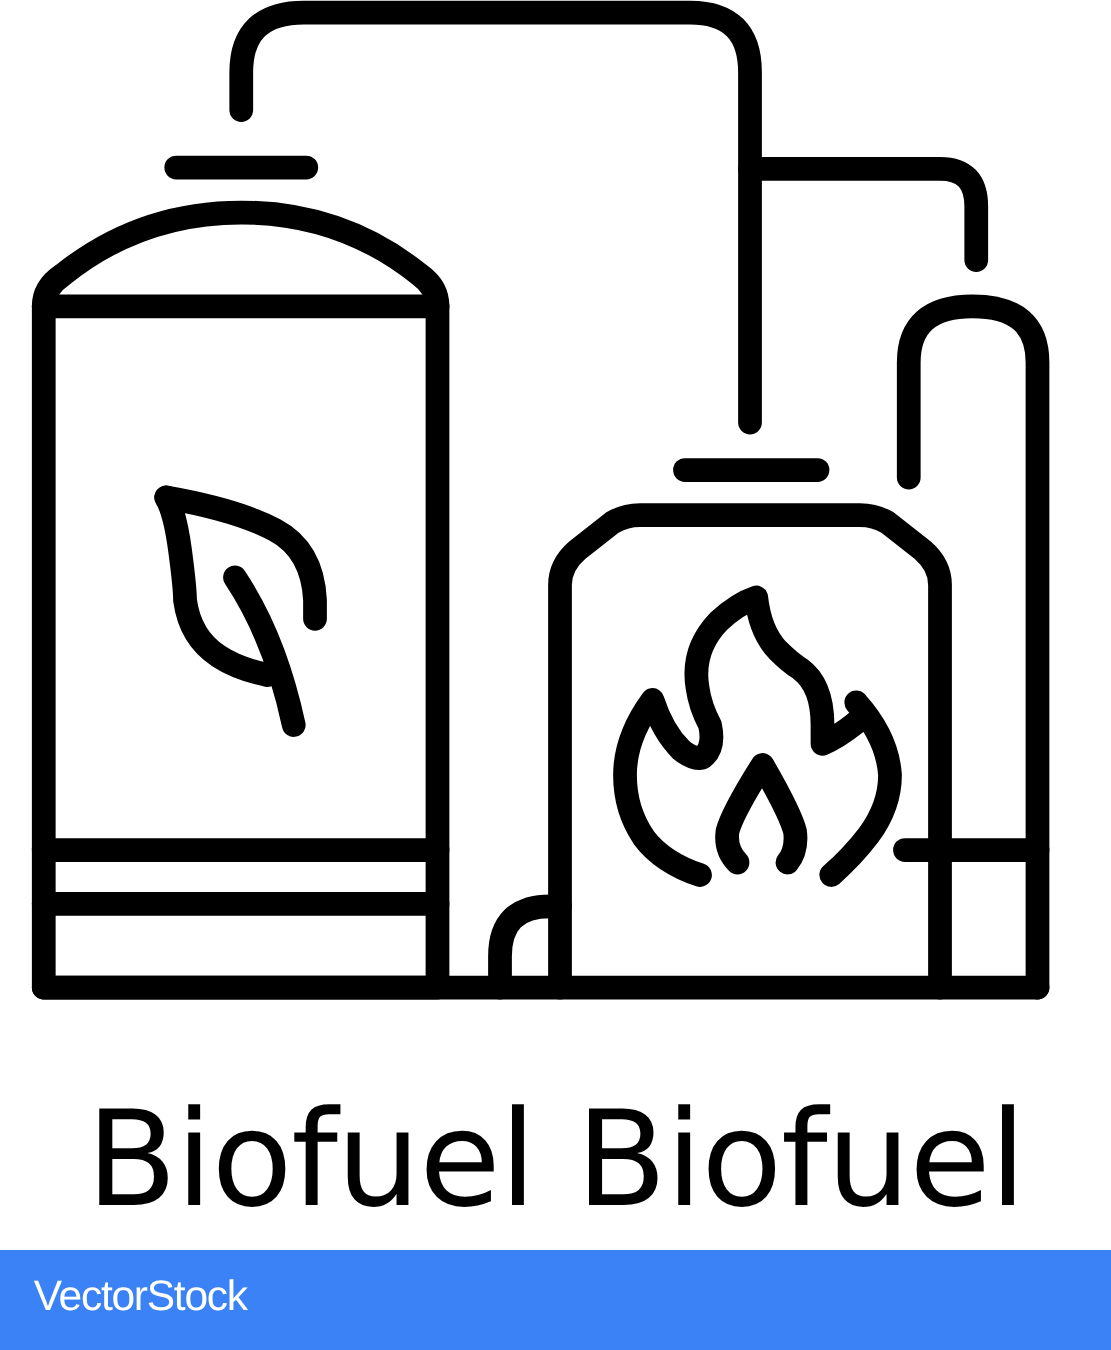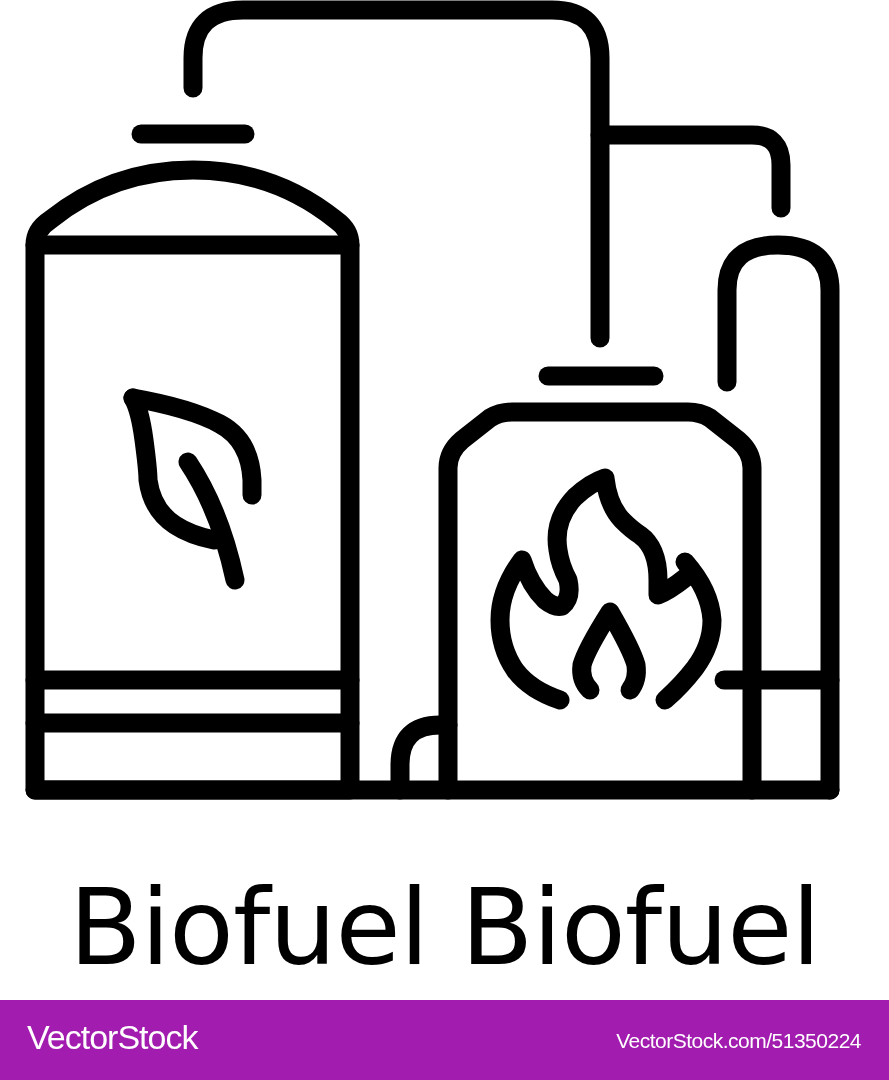--- a/index.html
+++ b/index.html
@@ -11,21 +11,21 @@
     #illustration { position: absolute; left: 0; top: 0; width: 889px; height: 860px; }
     #caption {
       position: absolute; left: 0; top: 862px; width: 889px; height: 130px;
       display: flex; align-items: center; justify-content: center;
       font-family: "DejaVu Sans", sans-serif; font-size: 106px;
       color: #000; letter-spacing: -1px; white-space: nowrap;
       font-weight: 400;
     }
     #footer {
       position: absolute; left: 0; top: 1000px; width: 889px; height: 80px;
-      background: #a21caf; color: #ffffff;
+      background: #3b82f6; color: #ffffff;
       font-family: "Liberation Sans", sans-serif;
     }
     #footer .brand {
       position: absolute; left: 27px; top: 18px; font-size: 34px; letter-spacing: -1px;
     }
     #footer .link {
       position: absolute; right: 28px; top: 29px; font-size: 21px; letter-spacing: -0.5px;
     }
   </style>
 </head>
@@ -68,14 +68,13 @@
     <line x1="724" y1="680" x2="830" y2="680"></line>
 
     <line x1="35" y1="790" x2="830" y2="790"></line>
   </g>
 </svg>
 
 <div id="caption">Biofuel Biofuel</div>
 
 <div id="footer">
   <span class="brand">VectorStock</span>
-  <span class="link">VectorStock.com/51350224</span>
 </div>
 
 </body></html>

